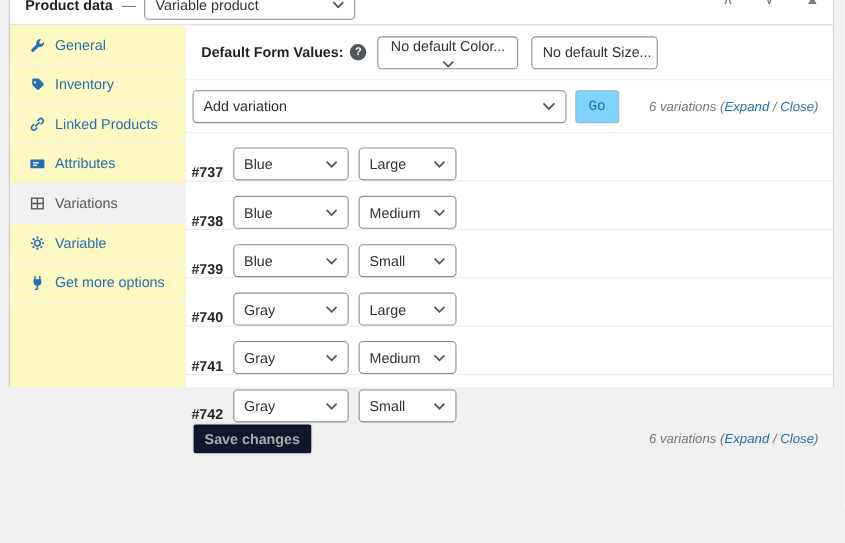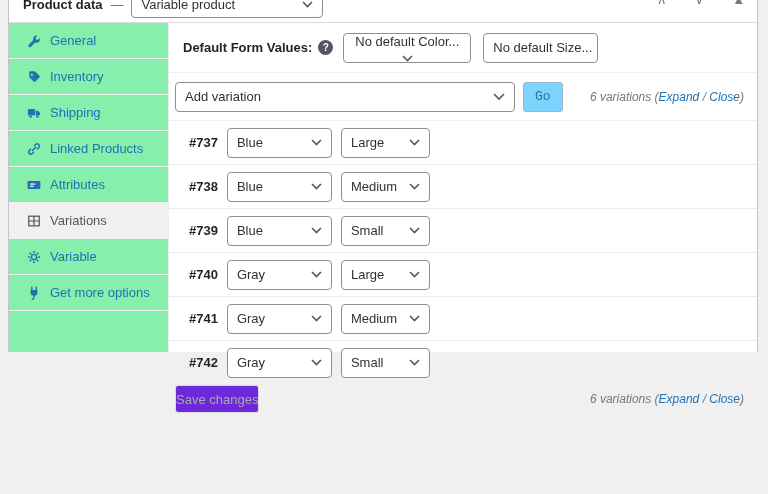--- a/index.html
+++ b/index.html
@@ -17,21 +17,21 @@
   .panel-header { position:relative; flex:0 0 22px; height:22px; border-bottom:1px solid #dcdcde; overflow:hidden; background:#fff; }
   .ph-inner { position:absolute; left:14px; top:-12px; display:flex; align-items:center; gap:8px; height:32px; }
   .ph-title { font-weight:bold; font-size:13px; color:#1d2327; white-space:nowrap; }
   .ph-dash { color:#646970; }
   .ph-icons { position:absolute; right:12px; top:-8px; display:flex; gap:28px; color:#787c82; font-size:13px; }
   .ph-icons span { cursor:pointer; }
 
   .panel-body { flex:1; display:flex; min-height:0; }
 
   
-  .tabs { flex:0 0 160px; width:160px; background:#86efac; border-right:1px solid #eeeeee; box-sizing:border-box; }
+  .tabs { flex:0 0 160px; width:160px; background:#fef9c3; border-right:1px solid #eeeeee; box-sizing:border-box; }
   .tab { height:36px; display:flex; align-items:center; gap:9px; padding-left:18px;
          border-bottom:1px solid #f0f0f0; color:#2271b1; cursor:pointer; box-sizing:border-box; }
   .tab.active { background:#f0f0f0; color:#555555; }
   .ticon { width:14px; height:14px; display:inline-flex; flex:0 0 14px; }
   .ticon svg { width:14px; height:14px; }
 
   
   .content { flex:1; min-width:0; background:#fff; display:flex; flex-direction:column; }
 
   .sel { display:inline-flex; align-items:center; justify-content:space-between; gap:6px;
@@ -52,27 +52,27 @@
   .btn-go { height:30px; padding:0 11px; margin-left:8px; background:#7dd3fc;
             border:1px solid #9db6cc; border-radius:3px; color:#2271b1; font-size:13px;
             font-family:Liberation Mono, monospace; cursor:pointer; }
   .spacer { flex:1; }
   .vcount { font-style:italic; color:#777777; font-size:12px; white-space:nowrap; }
   .vlink { color:#2271b1; cursor:pointer; text-decoration:none; font-style:italic; }
 
   .notice { flex:0 0 auto; margin:7px 6px 4px 6px; border:1px solid #b4b9be; background:#fff;
             padding:9px 14px; line-height:21px; color:#444444; font-size:13px; }
 
-  .vrow { flex:0 0 44px; height:44px; display:flex; align-items:center; gap:9px;
-          padding-left:20px; border-bottom:1px solid #ececec; box-sizing:border-box; }
+  .vrow { flex:0 0 44px; height:44px; display:flex; align-items:flex-end; gap:9px;
+          padding-left:5px; border-bottom:1px solid #ececec; box-sizing:border-box; }
   .vid { font-weight:bold; color:#1d2327; }
 
   .toolbar-bottom { flex:1; display:flex; align-items:center; padding:0 13px 0 6px; box-sizing:border-box; }
-  .btn-sec { height:28px; padding:0 0; background:#6d28d9; border:1px solid #dcdcde;
-             border-radius:3px; color:#a7aaad; font-size:13px; font-family:inherit; cursor:pointer; }
+  .btn-sec { height:28px; padding:0 10px; background:#0f172a; border:1px solid #dcdcde;
+             border-radius:3px; color:#a7aaad; font-size:13px; font-family:inherit; cursor:pointer;font-weight:bold; }
   .btn-sec + .btn-sec { margin-left:6px; }
 
   .w-type { width:192px; height:28px; }
   .w-color-def { width:128px;flex-direction:column; }
   .w-size-def { width:115px; }
   .w-add { width:340px;gap:29px; }
   .w-vcolor { width:105px; }
   .w-vsize { width:89px; }
 </style>
 </head>
@@ -115,30 +115,20 @@
         <div class="tab">
           <span class="ticon">
             <svg viewBox="0 0 16 16" fill="currentColor">
                 <path fill-rule="evenodd" d="M8.6 1.5a1.4 1.4 0 0 1 1 .4l4.6 4.6a1.4 1.4 0 0 1 0 2L9.6 13.1a1.4 1.4 0 0 1-2 0L3 8.5a1.4 1.4 0 0 1-.4-1V2.9a1.4 1.4 0 0 1 1.4-1.4h4.6zM5.6 4.4a1.2 1.2 0 1 0 0 2.4 1.2 1.2 0 0 0 0-2.4z"></path>
               </svg>
           </span>
           <span>Inventory</span>
         </div>
         <div class="tab">
           <span class="ticon">
-            <svg viewBox="0 0 16 16" fill="currentColor">
-                <path d="M1 3.5h8.2v7H1zM10 5.5h2.6L15 8v2.5h-5z"></path>
-                <circle cx="4.2" cy="12" r="1.5"></circle>
-                <circle cx="11.8" cy="12" r="1.5"></circle>
-              </svg>
-          </span>
-          <span>Shipping</span>
-        </div>
-        <div class="tab">
-          <span class="ticon">
             <svg viewBox="0 0 16 16" fill="none" stroke="currentColor" stroke-width="1.7" stroke-linecap="round">
                 <path d="M6.2 9.8 9.8 6.2"></path>
                 <path d="M7.4 11.8 6 13.2a2.4 2.4 0 0 1-3.4-3.4L4 8.4"></path>
                 <path d="M8.6 4.2 10 2.8a2.4 2.4 0 0 1 3.4 3.4L12 7.6"></path>
               </svg>
           </span>
           <span>Linked Products</span>
         </div>
         <div class="tab">
           <span class="ticon">

